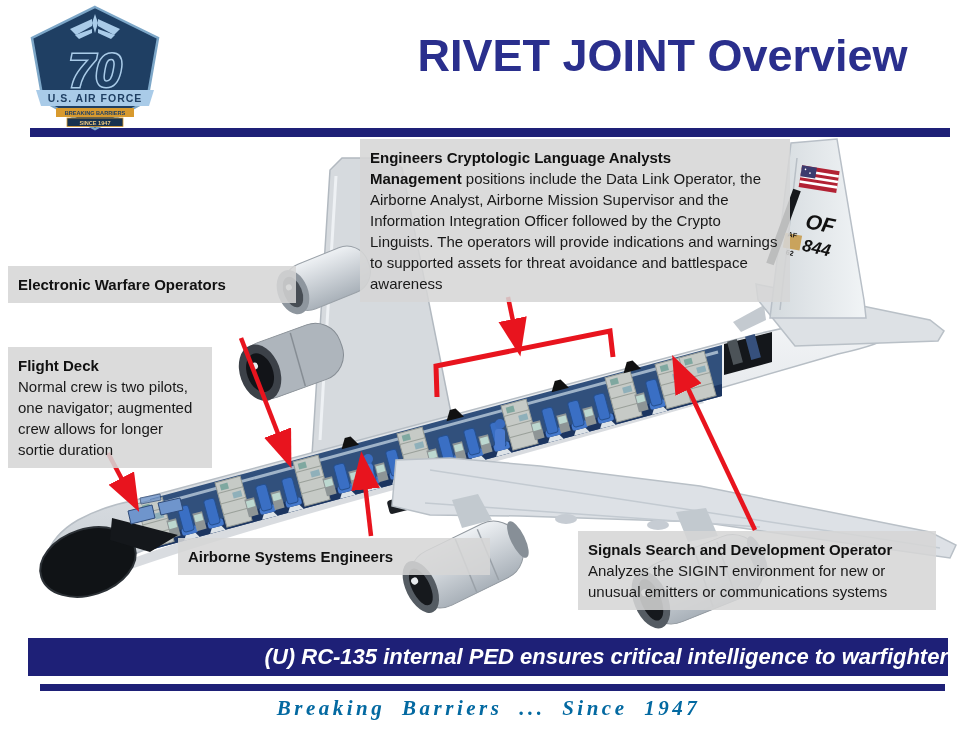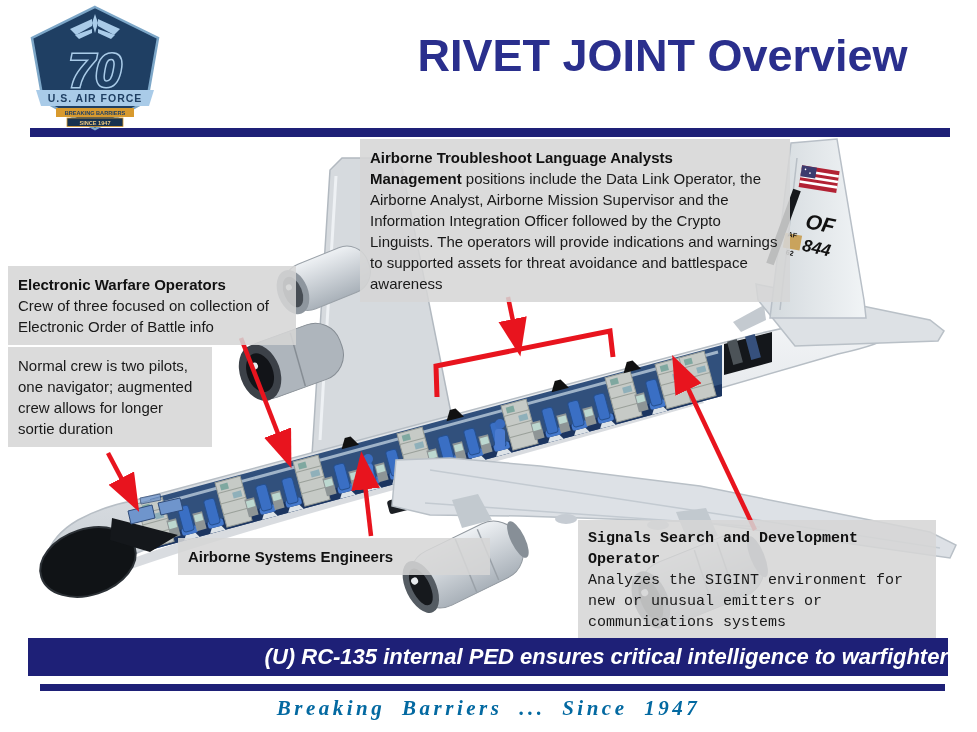--- a/index.html
+++ b/index.html
@@ -21,21 +21,21 @@
   .callout{
     z-index:2;background:rgba(214,214,214,0.87);color:#191919;
     font-size:15px;line-height:21px;padding:8px 10px;
   }
   .callout b{font-weight:bold;color:#111;}
   .co-title{font-weight:bold;color:#111;}
   #co-crypto{left:360px;top:139px;width:410px;}
   #co-ewo{left:8px;top:266px;width:268px;}
   #co-flight{left:8px;top:347px;width:184px;}
   #co-ase{left:178px;top:538px;width:292px;}
-  #co-signals{left:578px;top:520px;width:338px;font-family:Liberation Mono, monospace;}
+  #co-signals{left:578px;top:531px;width:338px;}
   
   .banner{
     left:28px;top:638px;width:920px;height:38px;background:#1e2077;
     color:#ffffff;font-size:22px;font-weight:bold;font-style:italic;
     text-align:right;line-height:38px;z-index:3;
   }
   .footer-bar{left:40px;top:684px;width:905px;height:7px;background:#1e2077;z-index:3;}
   .footer-text{
     left:0;top:696px;width:977px;text-align:center;z-index:3;
     font-family:"Liberation Serif",serif;font-style:italic;font-weight:bold;
@@ -243,30 +243,30 @@
       <line x1="508" y1="297" x2="519" y2="350" stroke-width="4.5" marker-end="url(#arr)"></line>
       <polyline points="437,397 436,366 610,331 613,357" stroke-width="5"></polyline>
       <line x1="241" y1="338" x2="289" y2="462" stroke-width="4.5" marker-end="url(#arr)"></line>
       <line x1="108" y1="453" x2="136" y2="506" stroke-width="4.5" marker-end="url(#arr)"></line>
       <line x1="371" y1="536" x2="362" y2="458" stroke-width="4.5" marker-end="url(#arr)"></line>
       <line x1="755" y1="530" x2="675" y2="361" stroke-width="4.5" marker-end="url(#arr)"></line>
     </g>
   </svg>
 
   <div class="abs callout" id="co-crypto">
-    <div class="co-title">Airborne Troubleshoot Language Analysts</div>
+    <div class="co-title">Engineers Cryptologic Language Analysts</div>
     <div><b>Management</b><span> positions include the Data Link Operator, the Airborne Analyst, Airborne Mission Supervisor and the Information Integration Officer followed by the Crypto Linguists.  The operators will provide indications and warnings to supported assets for threat avoidance and battlespace awareness</span></div>
   </div>
 
   <div class="abs callout" id="co-ewo">
     <div class="co-title">Electronic Warfare Operators</div>
-    <div>Crew of three focused on collection of Electronic Order of Battle info</div>
   </div>
 
   <div class="abs callout" id="co-flight">
+    <div class="co-title">Flight Deck</div>
     <div>Normal crew is two pilots, one navigator; augmented crew allows for longer sortie duration</div>
   </div>
 
   <div class="abs callout" id="co-ase">
     <div class="co-title">Airborne Systems Engineers</div>
   </div>
 
   <div class="abs callout" id="co-signals">
     <div class="co-title">Signals Search and Development Operator</div>
     <div>Analyzes the SIGINT environment for new or unusual emitters or communications systems</div>

